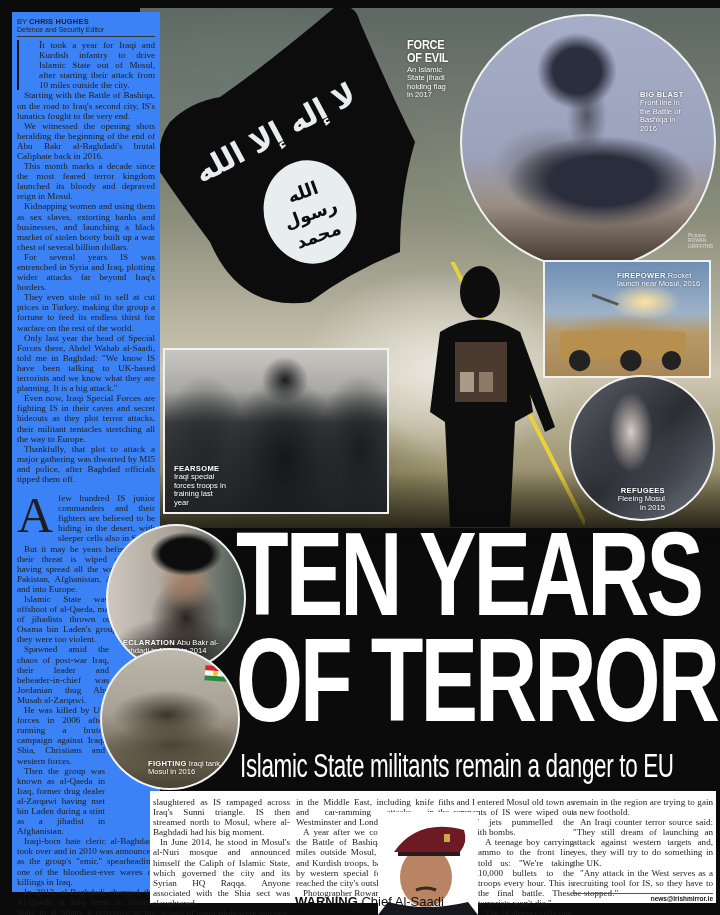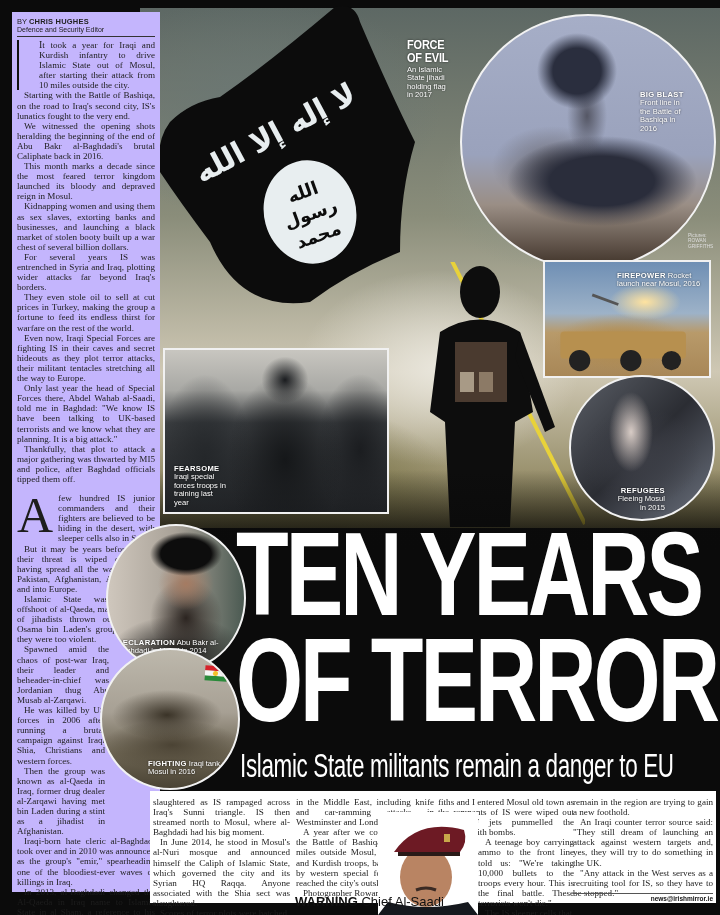--- a/index.html
+++ b/index.html
@@ -25,21 +25,21 @@
   .flag { position: absolute; left: 150px; top: 2px; width: 270px; height: 310px; }
   .flag svg { width: 100%; height: 100%; }
 
   
   .fighter { position: absolute; left: 415px; top: 262px; width: 170px; height: 265px; }
   .fighter svg { width: 100%; height: 100%; }
 
   
   .col-left {
     position: absolute; left: 12px; top: 12px; width: 148px; height: 880px;
-    background: #c4b5fd; padding: 6px 5px 0 5px;
+    background: #3b82f6; padding: 6px 5px 0 5px;
   }
   .col-left-mask { position: absolute; left: 12px; top: 12px; width: 148px; height: 880px; background: #fff; }
   .byline { font-family: "Liberation Sans", sans-serif; font-size: 7.5px; color: #222; line-height: 1.1; }
   .byline b { font-weight: 900; letter-spacing: .2px; }
   .byline .role { display: block; font-size: 7px; border-bottom: 1px solid #333; padding-bottom: 2px; margin-bottom: 3px; }
   .txt { font-size: 9.1px; line-height: 10.1px; color: #1d1d1d; text-align: justify; hyphens: auto; }
   .txt p { text-indent: 7px; }
   .txt p.first { text-indent: 0; border-left: 2px solid #111; padding-left: 20px; }
   .txt p.drop { text-indent: 0; margin-top: 9px; }
   .drop-cap { float: left; font-size: 50px; line-height: 40px; margin: 2px 5px 0 0; font-family: "Liberation Serif", serif; }
@@ -206,22 +206,22 @@
       <span class="role">Defence and Security Editor</span>
     </div>
     <div class="txt" id="left-text">
         <p class="first"><span style="font-size: 10px;">I</span>t took a year for Iraqi and Kurdish infantry to drive Islamic State out of Mosul, after starting their attack from 10 miles outside the city.</p>
         <p>Starting with the Battle of Bashiqa, on the road to Iraq's second city, IS's lunatics fought to the very end.</p>
         <p>We witnessed the opening shots heralding the beginning of the end of Abu Bakr al-Baghdadi's brutal Caliphate back in 2016.</p>
         <p>This month marks a decade since the most feared terror kingdom launched its bloody and depraved reign in Mosul.</p>
         <p>Kidnapping women and using them as sex slaves, extorting banks and businesses, and launching a black market of stolen booty built up a war chest of several billion dollars.</p>
         <p>For several years IS was entrenched in Syria and Iraq, plotting wider attacks far beyond Iraq's borders.</p>
         <p>They even stole oil to sell at cut prices in Turkey, making the group a fortune to feed its endless thirst for warfare on the rest of the world.</p>
+        <p>Only last year the head of Special Forces there, Abdel Wahab al-Saadi, told me in Baghdad: "We know IS have been talking to UK-based terrorists and we know what they are planning. It is a big attack."</p>
         <p>Even now, Iraqi Special Forces are fighting IS in their caves and secret hideouts as they plot terror attacks, their militant tentacles stretching all the way to Europe.</p>
-        <p>Only last year the head of Special Forces there, Abdel Wahab al-Saadi, told me in Baghdad: "We know IS have been talking to UK-based terrorists and we know what they are planning. It is a big attack."</p>
         <p>Thankfully, that plot to attack a major gathering was thwarted by MI5 and police, after Baghdad officials tipped them off.</p>
         <p class="drop"><span class="drop-cap">A</span>few hundred IS junior commanders and their fighters are believed to be hiding in the desert, with sleeper cells also in Syria.</p>
         <p style="margin-right: 26px;">But it may be years before their threat is wiped out, having spread all the way to Pakistan, Afghanistan, Africa and into Europe.</p>
         <p style="margin-right: 26px;">Islamic State was an offshoot of al-Qaeda, made up of jihadists thrown out of Osama bin Laden's group as they were too violent.</p>
         <p style="margin-right: 46px;">Spawned amid the chaos of post-war Iraq, their leader and beheader-in-chief was Jordanian thug Abu Musab al-Zarqawi.</p>
         <p style="margin-right: 50px;">He was killed by US forces in 2006 after running a brutal campaign against Iraqi Shia, Christians and western forces.</p>
         <p style="margin-right: 50px;">Then the group was known as al-Qaeda in Iraq, former drug dealer al-Zarqawi having met bin Laden during a stint as a jihadist in Afghanistan.</p>
         <p>Iraqi-born hate cleric al-Baghdadi took over and in 2010 was announced as the group's "emir," spearheading one of the bloodiest-ever waves of killings in Iraq.</p>
         <p>In 2013, al-Baghdadi changed the Al-Qaeda in Iraq name to Islamic State in al Sham, a reference to his desire to make a land-held caliphate across the Middle East.</p>
       </div>

